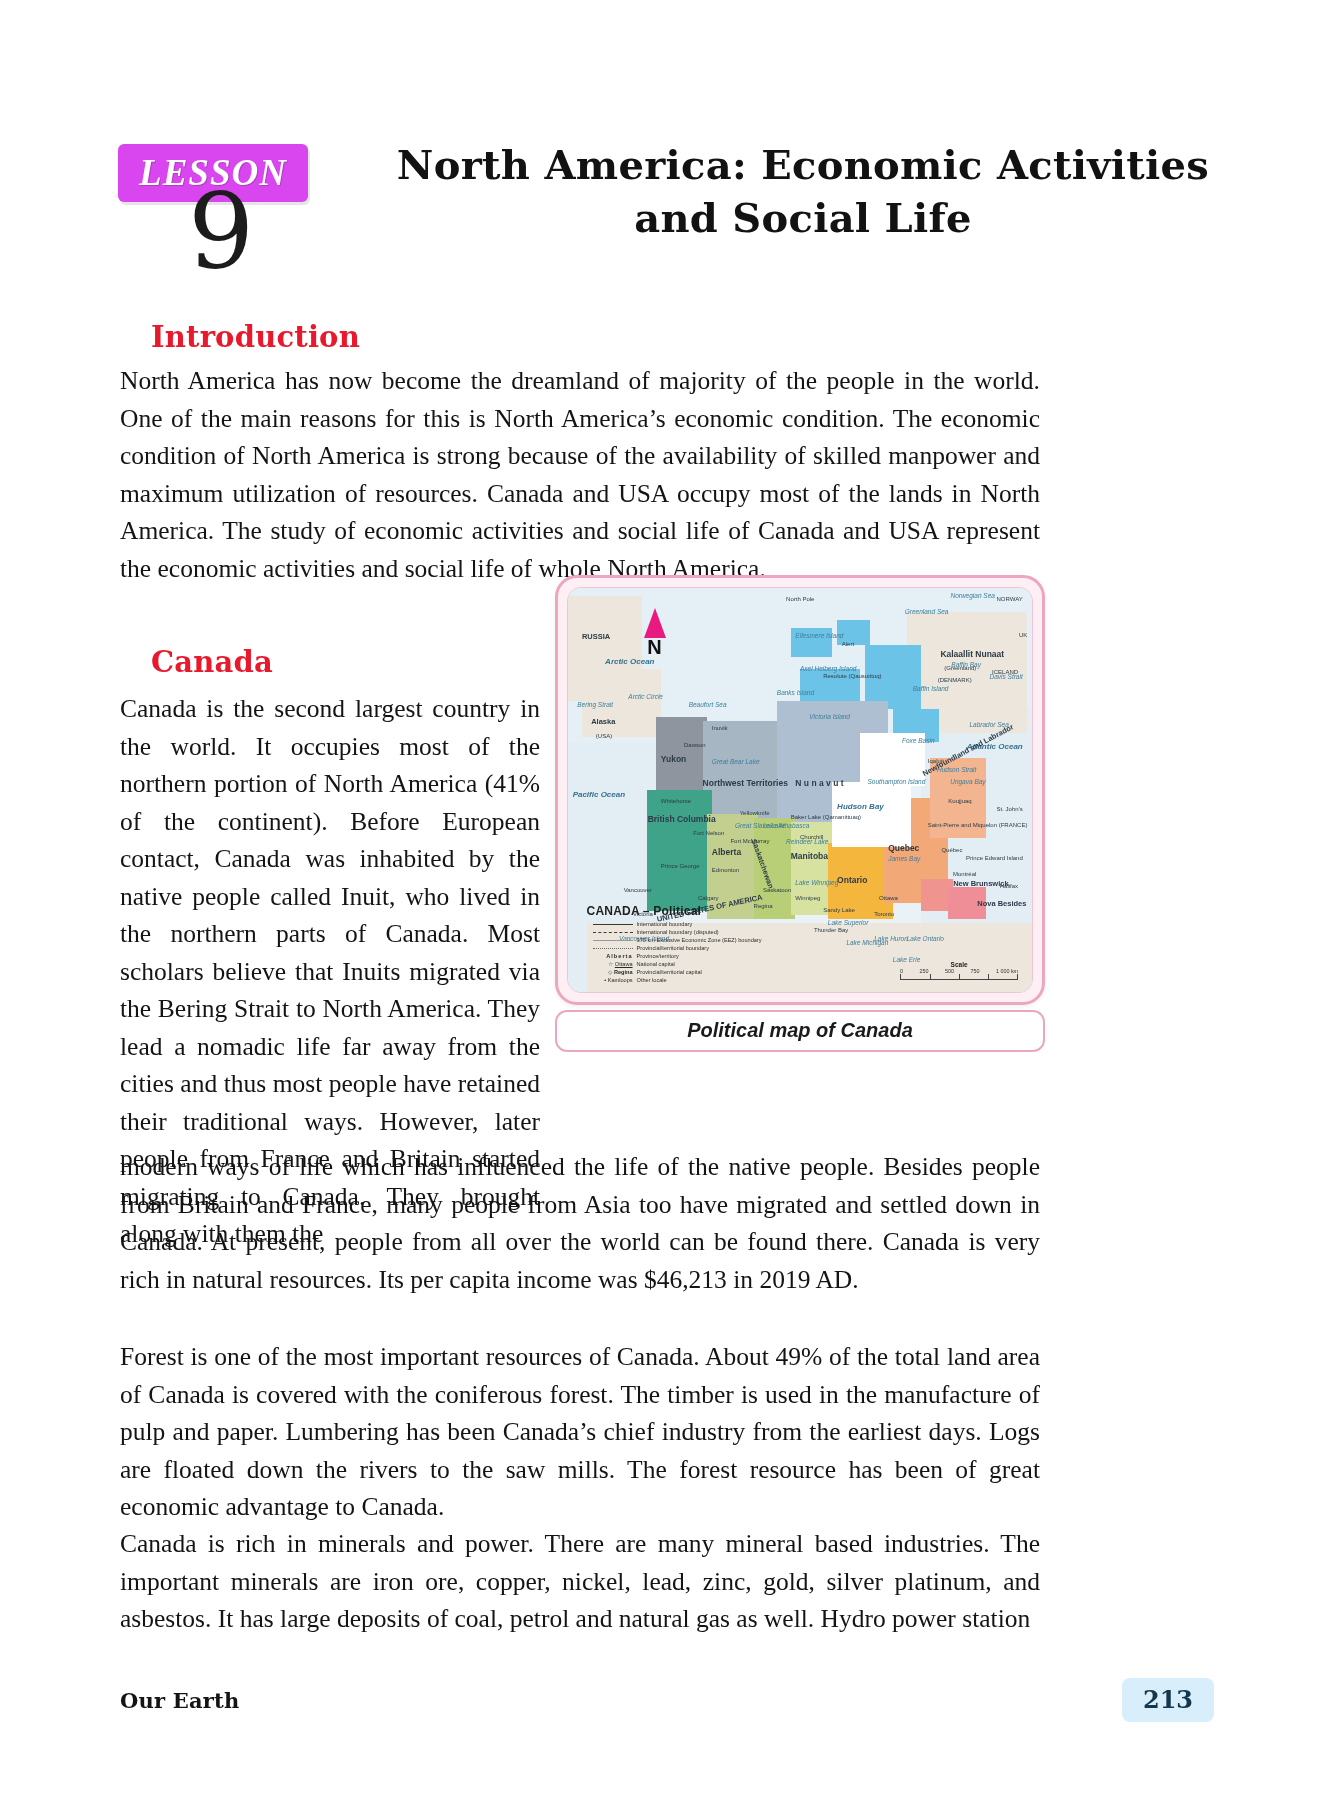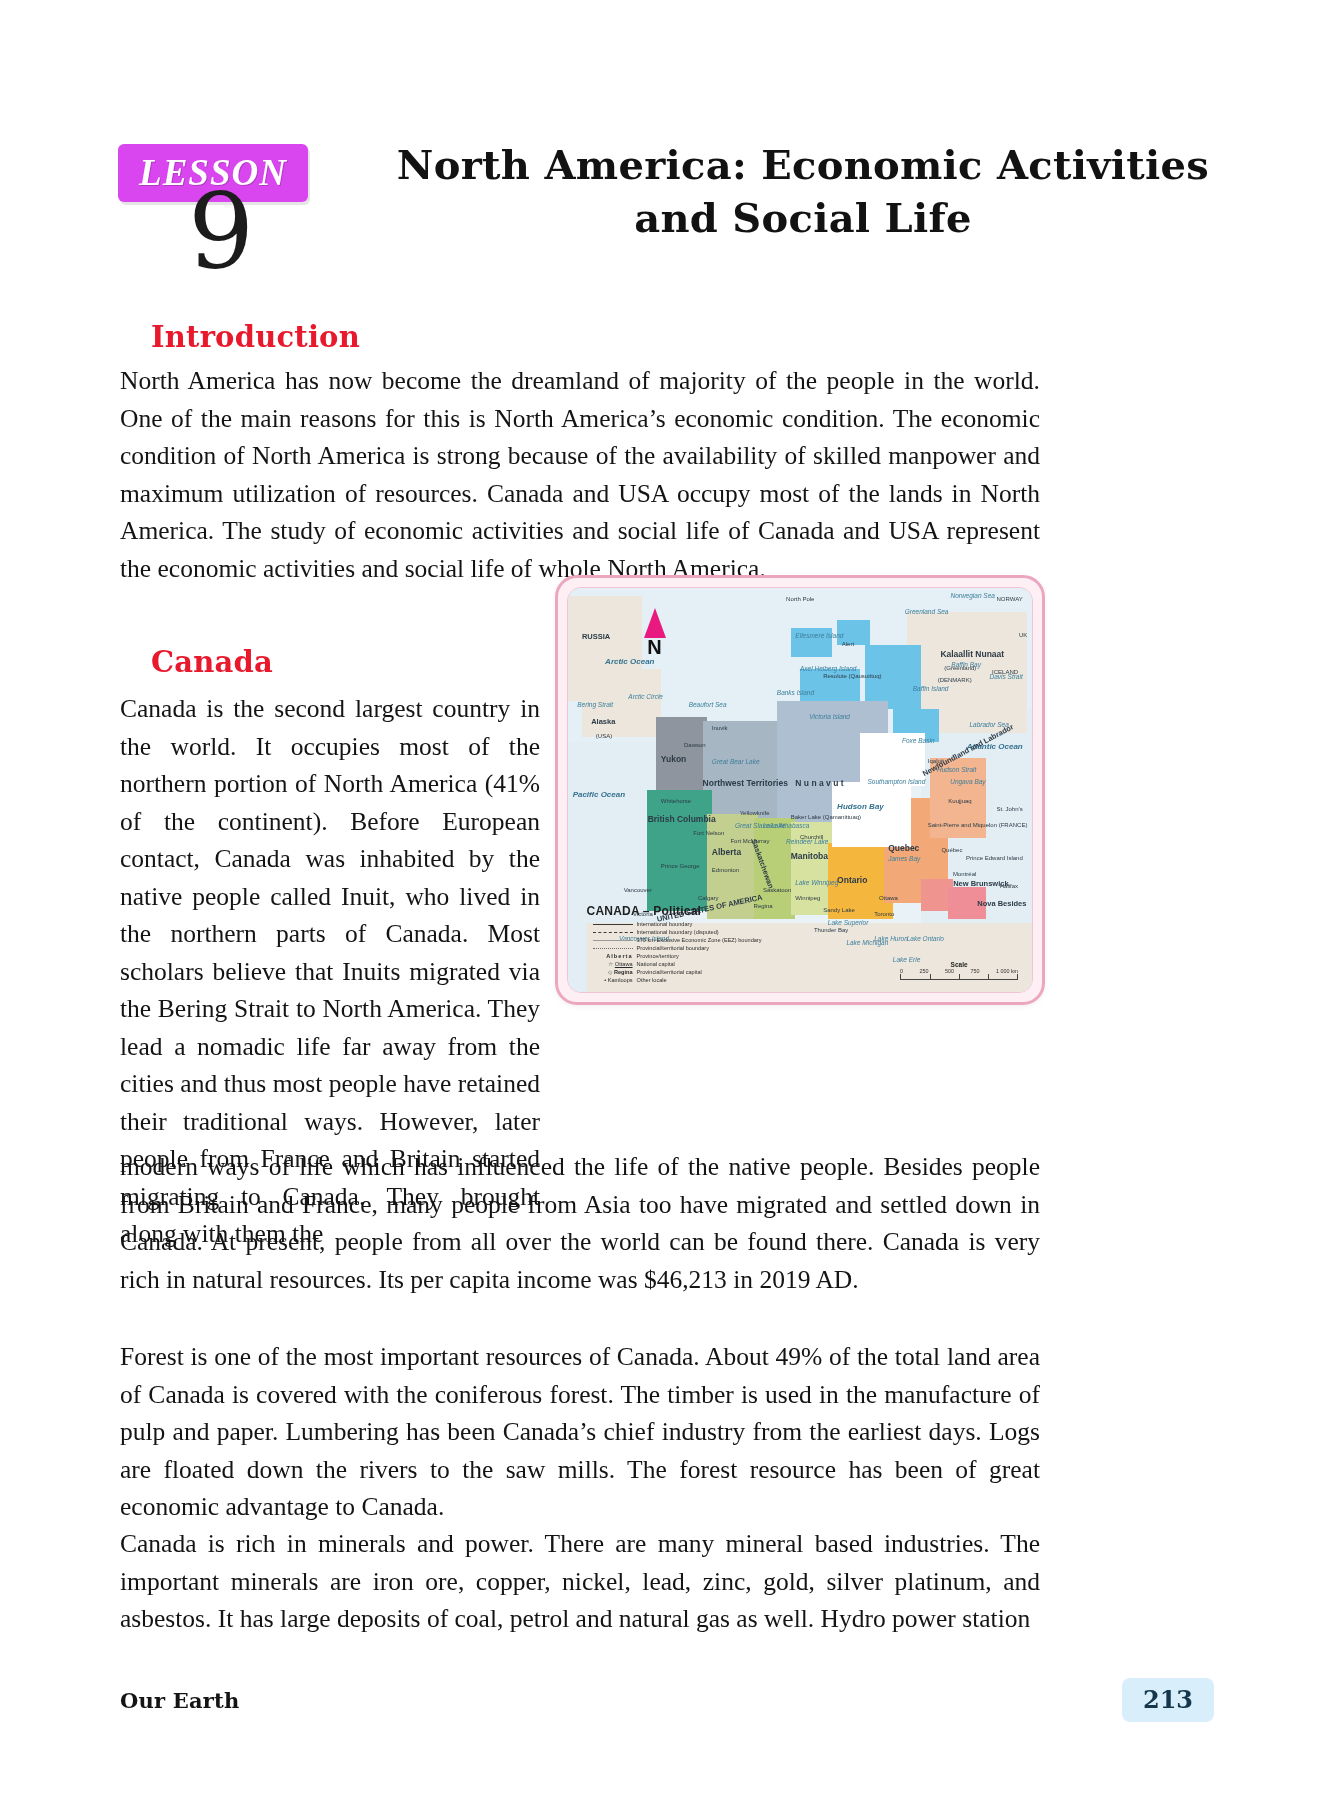--- a/index.html
+++ b/index.html
@@ -423,20 +423,23 @@
             <span style="left:25%"></span>
               <span style="left:50%"></span>
               <span style="left:75%"></span>
           </div>
         </div>
 
       </div>
     </div>
   </div>
 
+  <div class="caption-box">
+    <span class="caption-text">Political map of Canada</span>
+  </div>
 
   <div class="body-text" id="para-after-map">modern ways of life which has influenced the life of the native people. Besides people from Britain and France, many people from Asia too have migrated and settled down in Canada. At present, people from all over the world can be found there. Canada is very rich in natural resources. Its per capita income was $46,213 in 2019 AD.</div>
   <div class="body-text" id="para-forest">Forest is one of the most important resources of Canada. About 49% of the total land area of Canada is covered with the coniferous forest. The timber is used in the manufacture of pulp and paper. Lumbering has been Canada’s chief industry from the earliest days. Logs are floated down the rivers to the saw mills. The forest resource has been of great economic advantage to Canada.</div>
   <div class="body-text" id="para-minerals">Canada is rich in minerals and power. There are many mineral based industries. The important minerals are iron ore, copper, nickel, lead, zinc, gold, silver platinum, and asbestos. It has large deposits of coal, petrol and natural gas as well. Hydro power station</div>
 
   <div class="footer-left">Our Earth</div>
   <div class="footer-page">
     <span class="num">213</span>
   </div>
 

